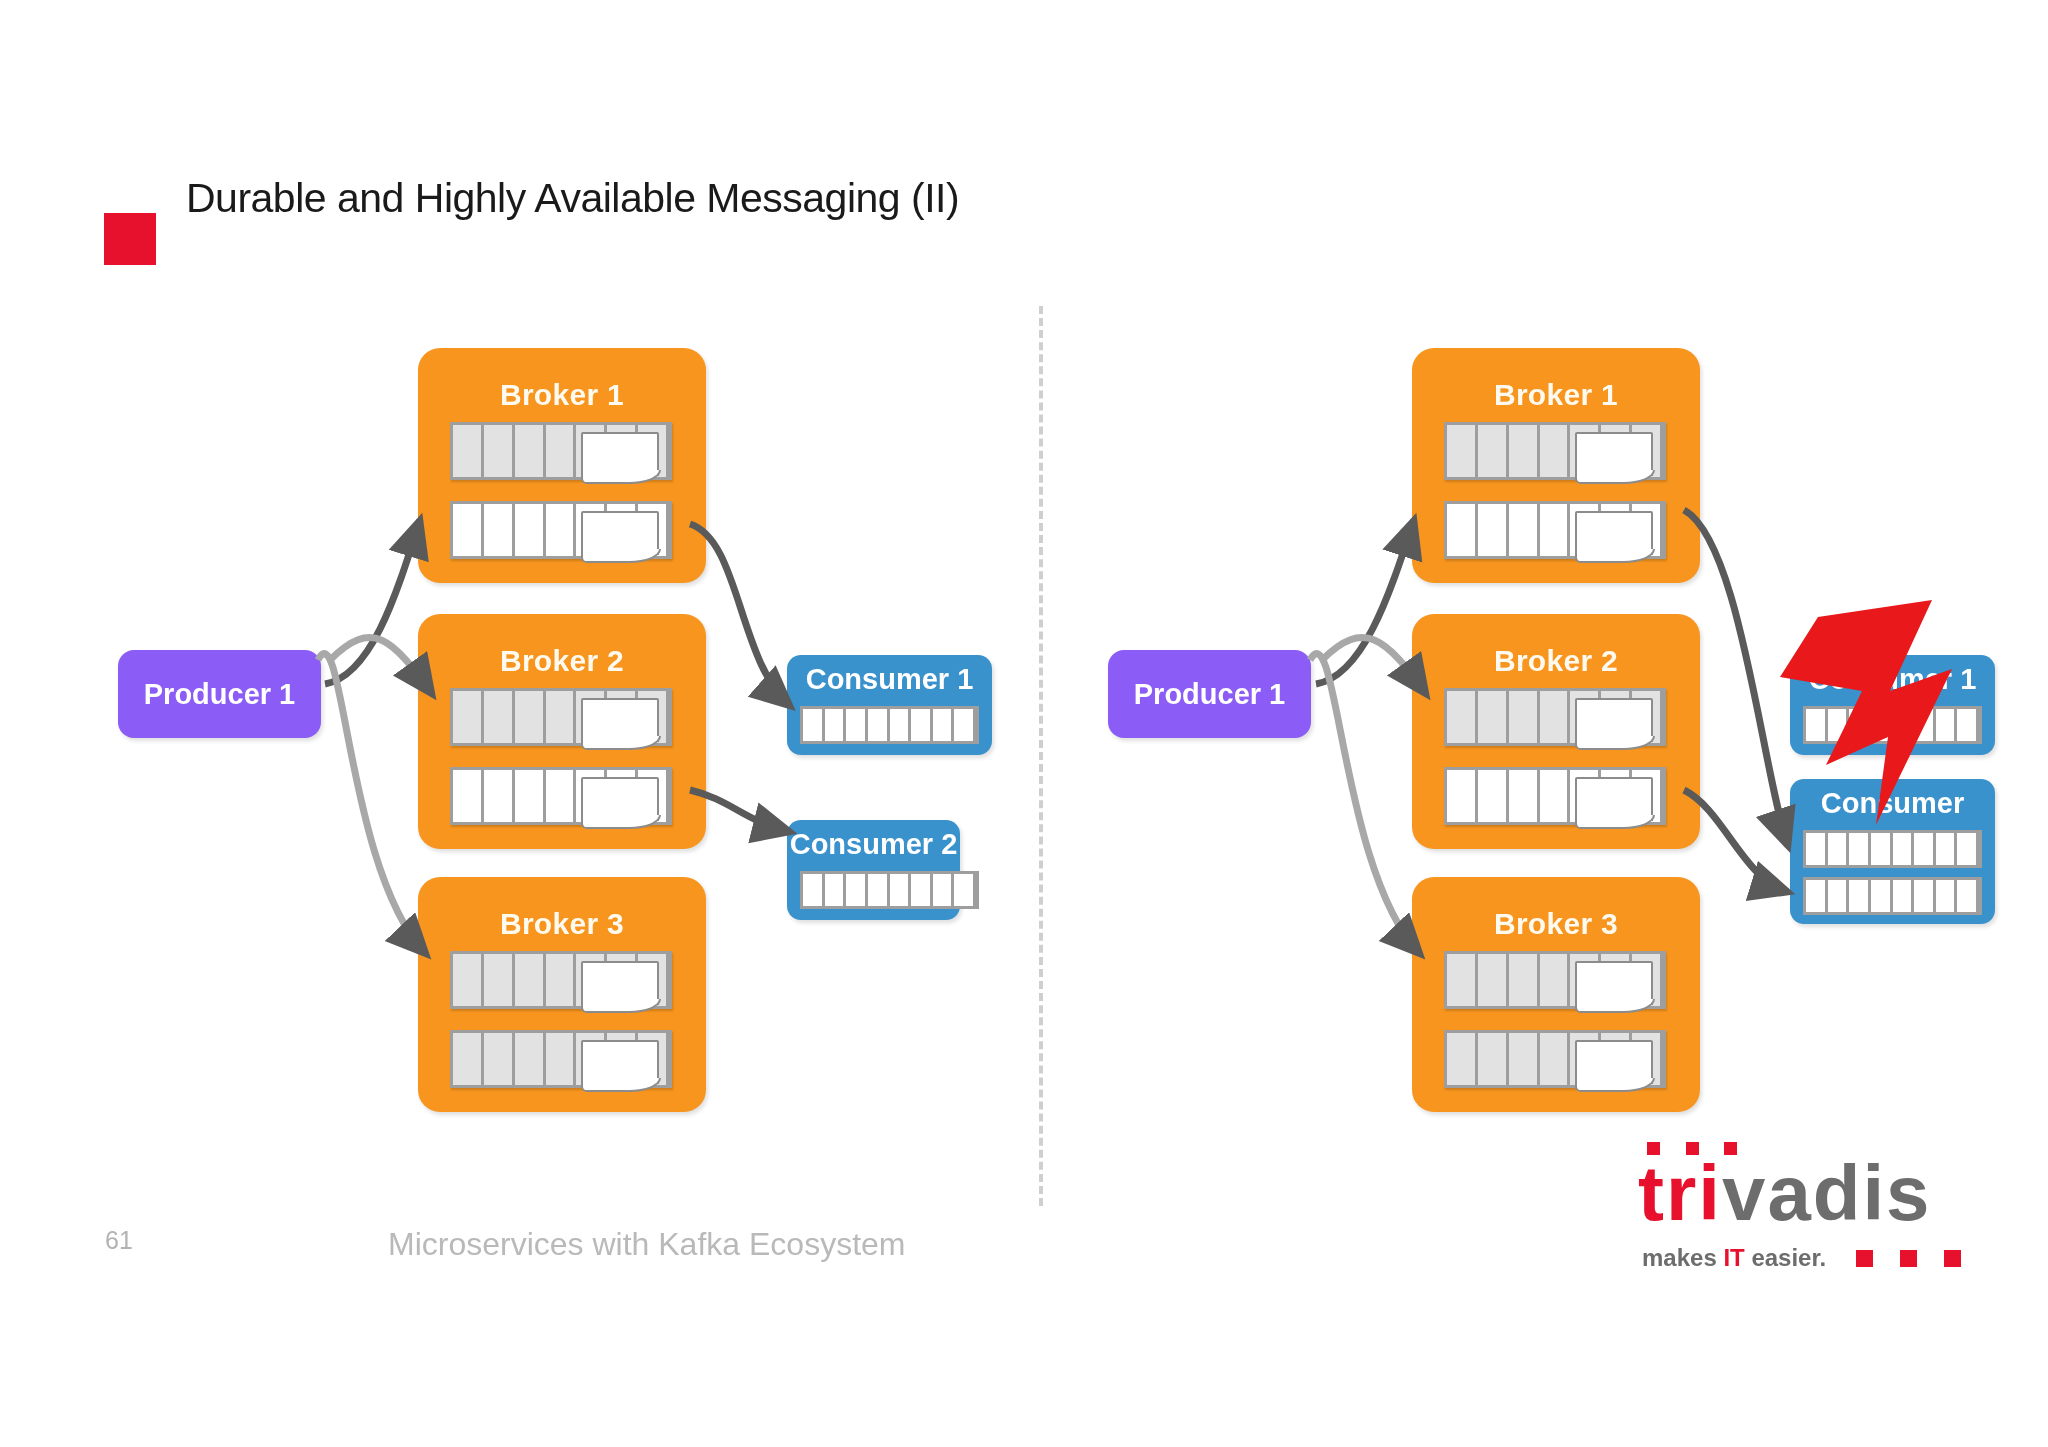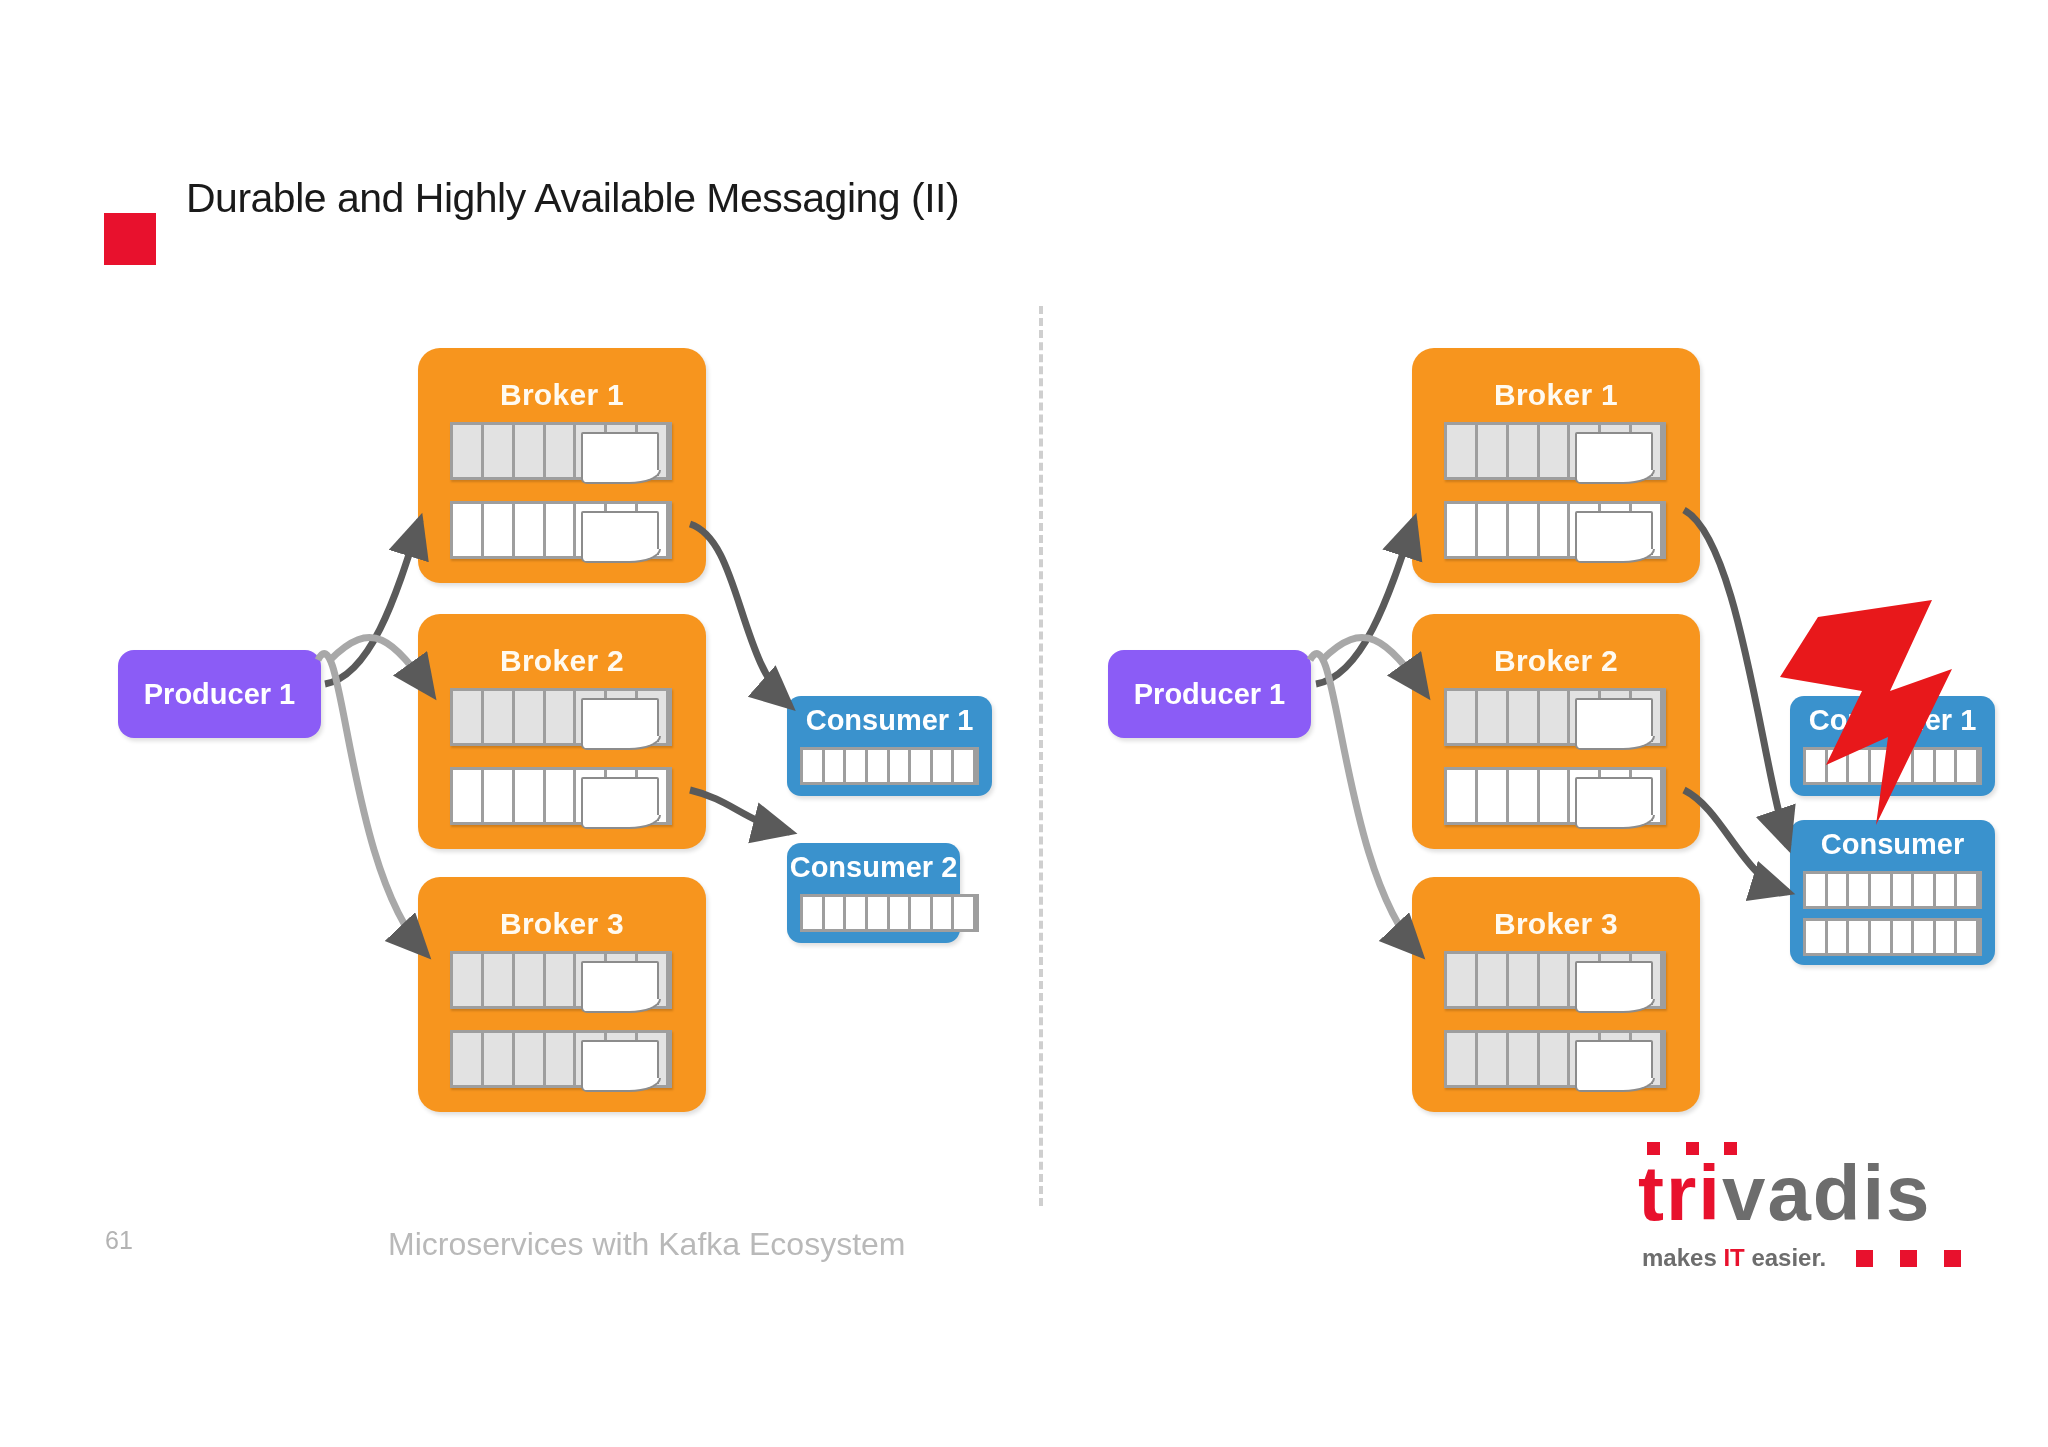--- a/index.html
+++ b/index.html
@@ -94,21 +94,20 @@
   .producer-label{
     color:#ffffff;font-size:29px;font-weight:bold;
   }
 
   
   .consumer{
     position:absolute;
     background:#3a92cd;
     border-radius:14px;
     box-shadow:2px 3px 4px rgba(0,0,0,0.13);
-    margin-top:41px;
   }
   .consumer-title{
     position:absolute;left:0;right:0;top:8px;
     text-align:center;
     color:#ffffff;font-size:29px;font-weight:bold;
   }
   .cqueue{
     position:absolute;
     height:38px;
     display:flex;
@@ -244,21 +243,21 @@
         <div class="cell"></div>
         <div class="cell"></div>
         <div class="cell"></div>
         <div class="cell"></div>
         <div class="cell"></div>
         <div class="cell"></div>
         <div class="cell"></div>
     </div>
   </div>
 
-  <div class="consumer" style="left:787px;top:802px;width:173px;height:100px;">
+  <div class="consumer" style="left:787px;top:820px;width:173px;height:100px;">
     <div class="consumer-title">Consumer 2</div>
     <div class="cqueue" style="left:13px;top:51px;width:179px;">
       <div class="cell"></div>
         <div class="cell"></div>
         <div class="cell"></div>
         <div class="cell"></div>
         <div class="cell"></div>
         <div class="cell"></div>
         <div class="cell"></div>
         <div class="cell"></div>

